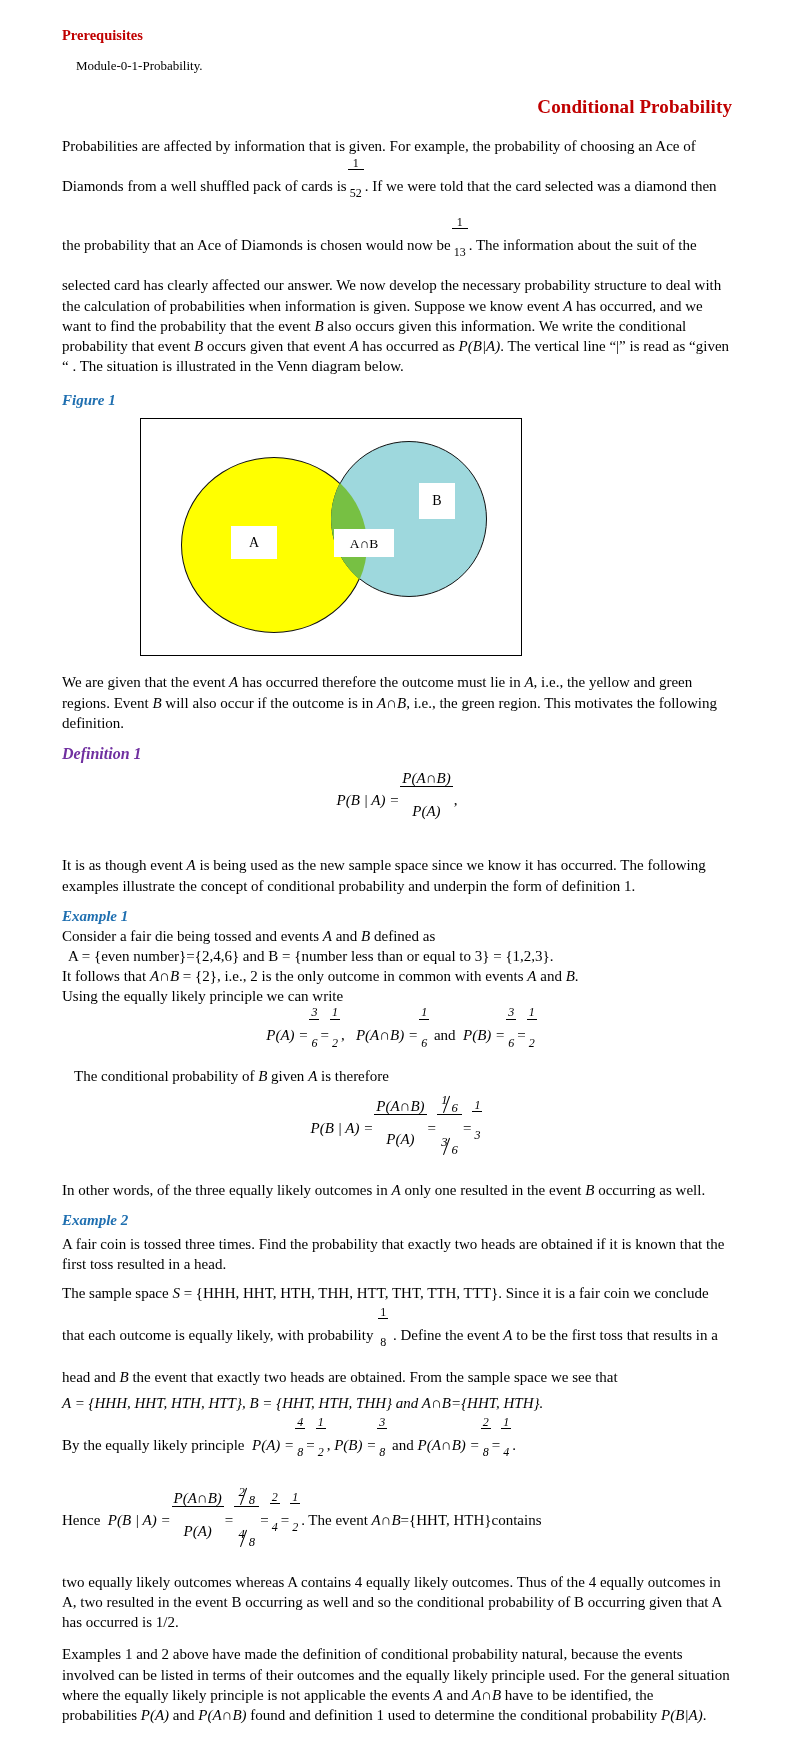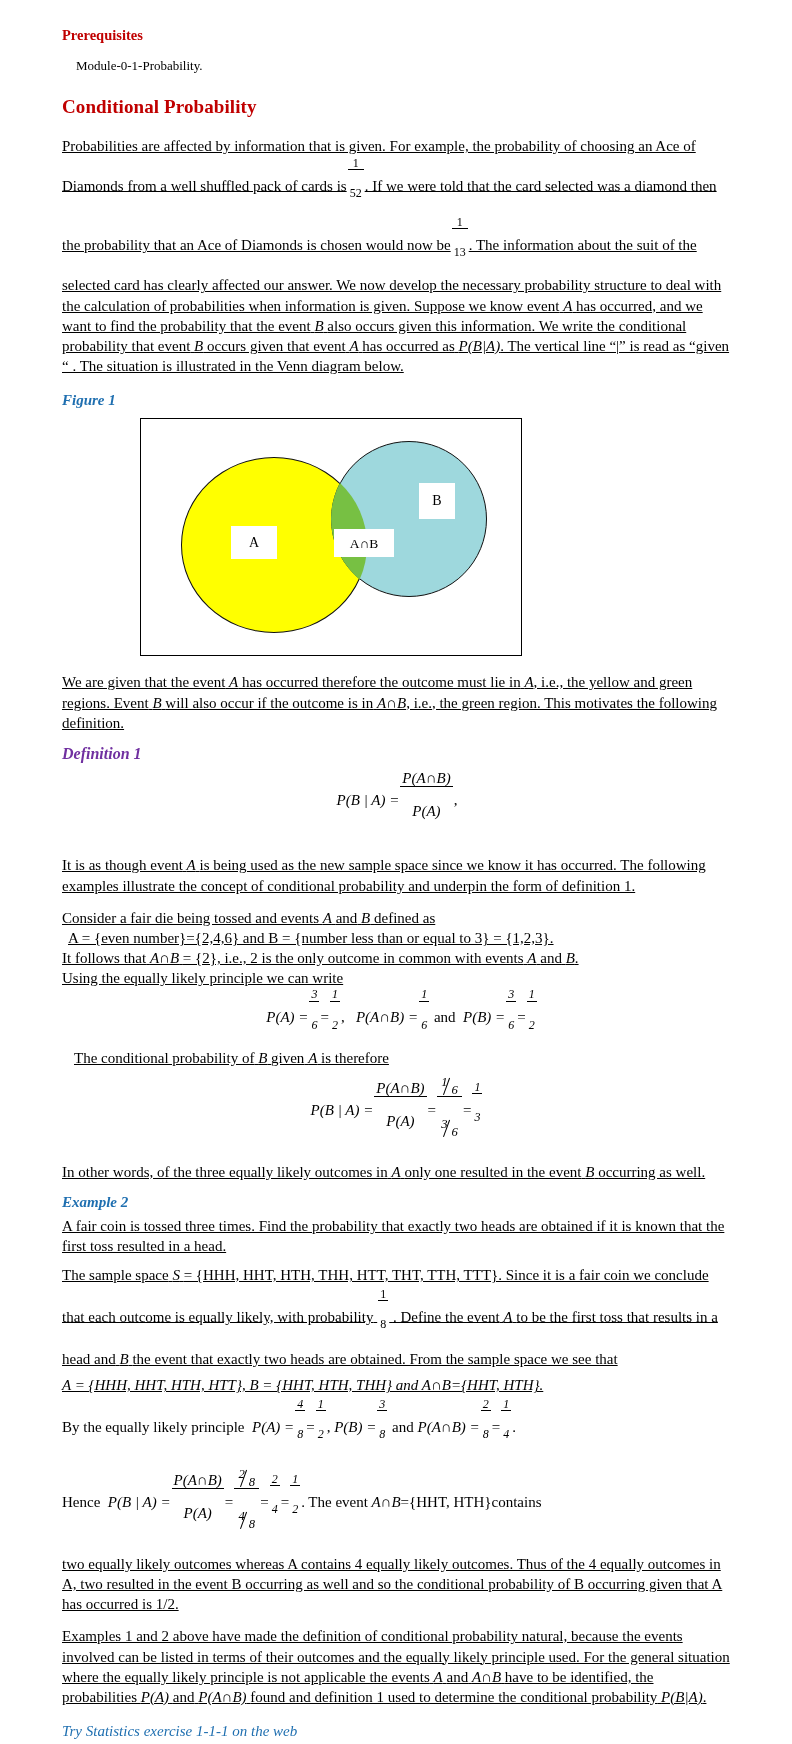--- a/index.html
+++ b/index.html
@@ -25,21 +25,21 @@
   }
   .prereq-line {
     font-size: 13px;
     line-height: 1.25;
     margin: 14px;
   }
   .doc-title {
     color: #c00000;
     font-weight: bold;
     font-size: 19px;
-    text-align: left;
+    text-align: right;
     margin: 22px 0 18px 0;
     letter-spacing: .1px;
   }
   .sec-blue {
     color: #1f6fb0;
     font-weight: bold;
     font-style: italic;
     font-size: 15px;
     margin: 0 0 1px 0;
   }
@@ -57,21 +57,20 @@
     font-size: 15px;
     margin: 0;
   }
 
   
   p.body {
     font-size: 15px;
     line-height: 1.345;
     margin: 0;
     text-align: left;
-    text-decoration: underline;
   }
   .gap-lg { height: 16px; }
   .gap-md { height: 12px; }
   .gap-sm { height: 7px; }
   .gap-xs { height: 4px; }
   i.v { font-style: italic; }
 
   
   .frac {
     display: inline-block;
@@ -222,20 +221,21 @@
 
   <div class="gap-sm"></div>
 
 
   <div class="gap-md"></div>
 
   <p class="body"><span>It is as though event</span> <i class="v">A</i> <span>is being used as the new sample space since we know it has occurred. The following examples illustrate the concept of conditional probability and underpin the form of definition 1.</span></p>
 
   <div class="gap-md"></div>
 
+  <div class="sec-blue">Example 1</div>
   <p class="body"><span>Consider a fair die being tossed and events</span> <i class="v">A</i> <span>and</span> <i class="v">B</i> <span>defined as</span></p>
   <p class="body" style="padding-left:6px;">A = {even number}={2,4,6}  and  B = {number less than or equal to 3} = {1,2,3}.</p>
   <p class="body"><span>It follows that</span> <i class="v">A∩B</i> <span>= {2}, i.e., 2 is the only outcome in common with events</span> <i class="v">A</i> <span>and</span> <i class="v">B</i><span>.</span></p>
   <p class="body">Using the equally likely principle we can write</p>
 
   <div class="eq" style="padding-left:10px;"><span>P(A) =</span><span class="frac"><span class="num">3</span><span class="den">6</span></span><span class="up">=</span><span class="frac"><span class="num">1</span><span class="den">2</span></span><span class="up">,</span>&nbsp;&nbsp; <span>P(A∩B) =</span><span class="frac"><span class="num">1</span><span class="den">6</span></span> <span class="up">and</span>&nbsp; <span>P(B) =</span><span class="frac"><span class="num">3</span><span class="den">6</span></span><span class="up">=</span><span class="frac"><span class="num">1</span><span class="den">2</span></span></div>
 
   <p class="body" style="padding-left:12px;"><span>The conditional probability of</span> <i class="v">B</i> <span>given</span> <i class="v">A</i> <span>is therefore</span></p>
 
   <div class="eq" style="padding-top:4px;"><span>P(B | A) =</span><span class="frac" style="font-size:1em; vertical-align:-0.75em;"><span class="num">P(A∩B)</span><span class="den">P(A)</span></span><span class="up">=</span><span class="frac" style="font-size:1em; vertical-align:-0.75em;"><span class="num" style="border:none;"><span class="sfrac"><span class="sn">1</span><span class="sl"></span><span class="sd">6</span></span></span><span class="den"><span class="sfrac"><span class="sn">3</span><span class="sl"></span><span class="sd">6</span></span></span></span><span class="up">=</span><span class="frac"><span class="num">1</span><span class="den">3</span></span></div>

